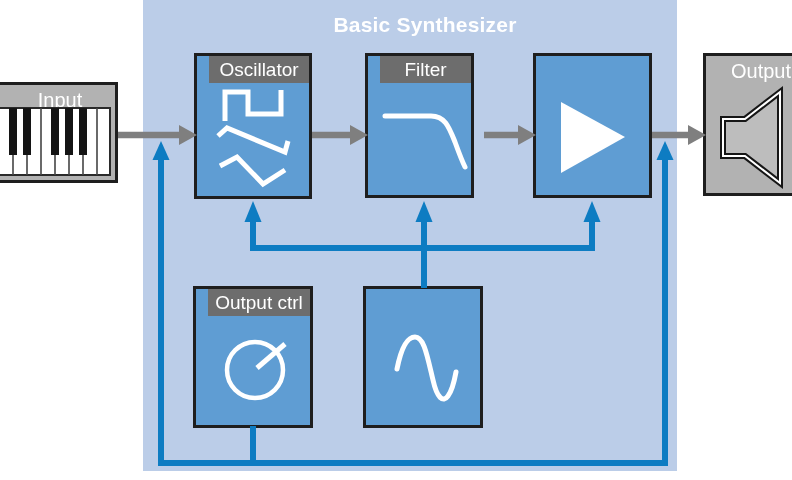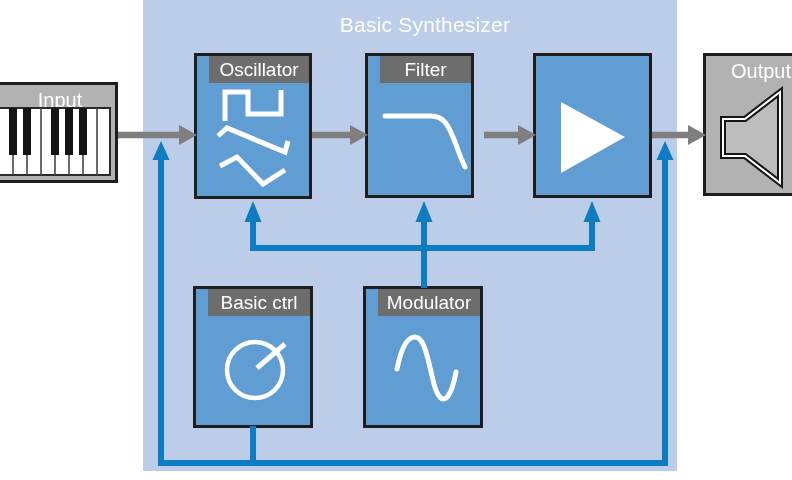--- a/index.html
+++ b/index.html
@@ -5,21 +5,21 @@
   :root{
     --background:#ffffff; --panel:#bbcde8; --block-body:#5f9dd3; --block-header:#6d6d6d;
     --io-body:#b2b2b2; --signal-arrow:#7f7f7f; --modulation-line:#0d7cc2;
     --border:#1e1e1e; --text:#ffffff; --key-black:#141414;
   }
   html,body{margin:0;padding:0;}
   #stage{position:relative;width:792px;height:480px;background:var(--background);
     overflow:hidden;font-family:"Liberation Sans",sans-serif;}
   #panel{position:absolute;left:143px;top:0;width:534px;height:471px;background:var(--panel);z-index:1;}
   #title{position:absolute;left:160px;top:13px;width:530px;text-align:center;
-    font-size:21px;font-weight:normal;color:var(--text);z-index:2;letter-spacing:.2px;}
+    font-size:21px;font-weight:bold;color:var(--text);z-index:2;letter-spacing:.2px;}
   .block{position:absolute;box-sizing:border-box;border:3px solid var(--border);z-index:2;padding-left:12px;}
   .synth{background:var(--block-body);}
   .hdr{height:27px;line-height:27px;background:var(--block-header);color:var(--text);
     text-align:center;font-size:19px;overflow:hidden;white-space:nowrap;}
   .io{background:var(--io-body);}
   .io-label{display:block;text-align:center;color:var(--text);font-size:20px;padding-top:4px;
     white-space:nowrap;}
   .icon-svg{position:absolute;left:0;top:0;}
   #overlay{position:absolute;left:0;top:0;z-index:3;pointer-events:none;}
 </style>
@@ -80,29 +80,28 @@
 
   <div class="block io" style="left:703px;top:53px;width:118px;height:143px;">
     <span class="io-label" style="margin-left:-14px;">Output</span>
     <svg class="icon-svg" width="112" height="137" viewBox="0 0 112 137">
       <path d="M17,63 L39,63 L74,36 L74,127 L39,100 L17,100 Z" fill="#bdbdbd" stroke="#161616" stroke-width="6" stroke-linejoin="miter"></path>
       <path d="M17,63 L39,63 L74,36 L74,127 L39,100 L17,100 Z" fill="none" stroke="#ffffff" stroke-width="2"></path>
     </svg>
   </div>
 
   <div class="block synth" style="left:193px;top:286px;width:120px;height:142px;">
-    <div class="hdr">Basic ctrl</div>
+    <div class="hdr">Output ctrl</div>
     <svg class="icon-svg" width="114" height="136" viewBox="0 0 114 136">
       <circle cx="59" cy="81" r="28" fill="none" stroke="#ffffff" stroke-width="4.5"></circle>
       <line x1="61" y1="79" x2="89" y2="55" stroke="#ffffff" stroke-width="5"></line>
     </svg>
   </div>
 
   <div class="block synth" style="left:363px;top:286px;width:120px;height:142px;">
-    <div class="hdr">Modulator</div>
     <svg class="icon-svg" width="114" height="136" viewBox="0 0 114 136">
       <path d="M31,80 C35,60 41,48 49,48 C58,48 61,66 67,91 C71,109 77,114 82,107 C85,103 88,94 90,83" fill="none" stroke="#ffffff" stroke-width="5" stroke-linecap="round"></path>
     </svg>
   </div>
 
   <svg id="overlay" width="792" height="480" viewBox="0 0 792 480">
 
     <g stroke="var(--signal-arrow)" fill="var(--signal-arrow)">
       <path d="M118,135 H179" stroke-width="6.5"></path>
         <polygon points="179,125 179,145 197,135" stroke="none"></polygon>

